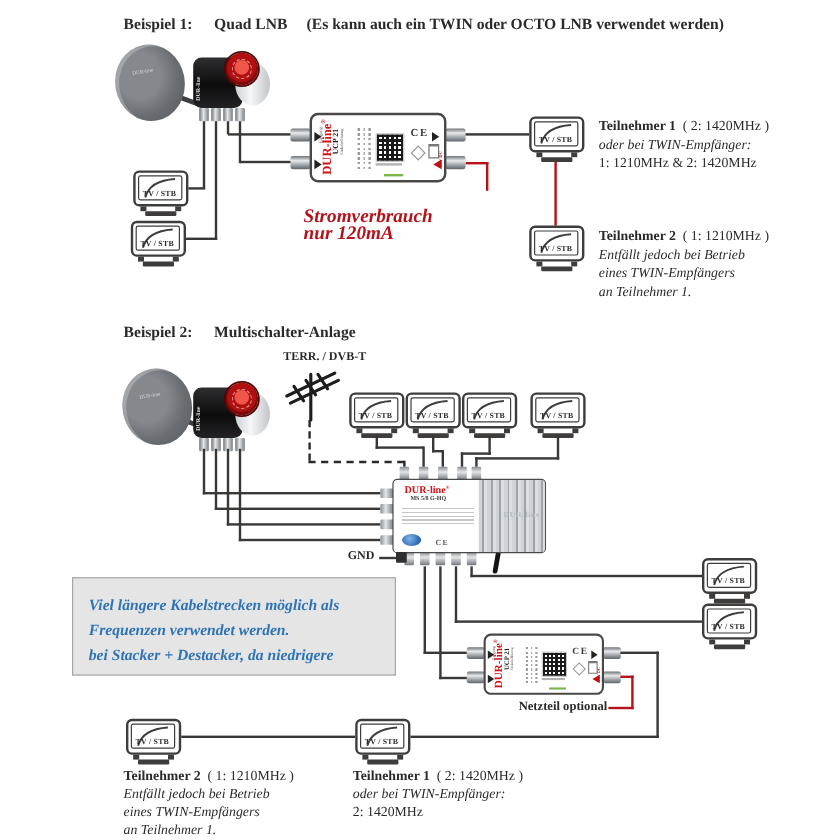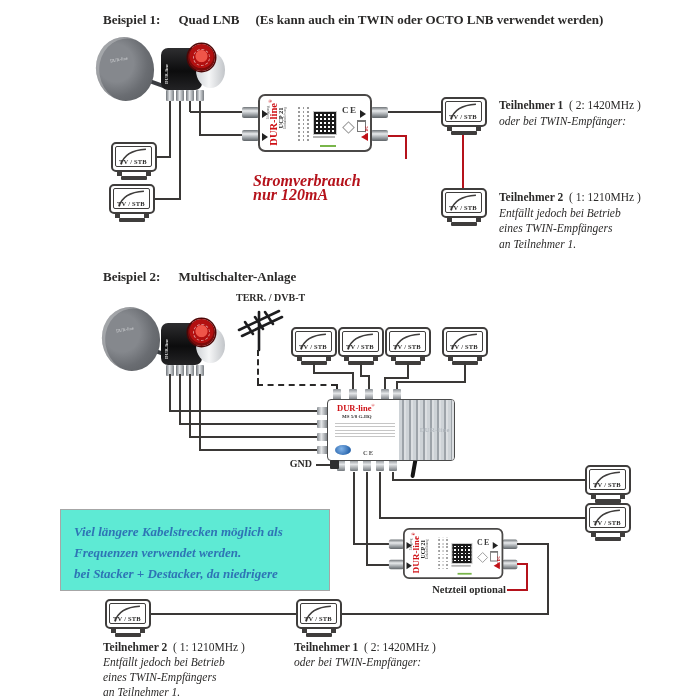--- a/index.html
+++ b/index.html
@@ -15,21 +15,21 @@
   
   .heading{position:absolute;font-size:13px;font-weight:700;white-space:nowrap}
   .heading .gap1{margin-left:18px}.heading .gap2{margin-left:16px}
   .tblock{position:absolute;font-size:11.5px;line-height:15.5px;white-space:nowrap}
   .tblock b{font-weight:700}
   .tblock .it{font-style:italic}
   .redtxt{position:absolute;color:#b5121b;font-weight:700;font-style:italic;font-size:16px;line-height:14px;white-space:nowrap}
   .netz{position:absolute;font-size:11px;line-height:13.5px;white-space:nowrap}
   .netz .tt{font-weight:700;color:#2b2a29}
   .netz .nn{color:#b5121b;font-style:italic;font-weight:700}
-  .infobox{position:absolute;left:60px;top:509px;width:268px;height:80px;border:1.3px solid #a6a6a6;background:#5eead4}
+  .infobox{position:absolute;left:60px;top:481px;width:268px;height:80px;border:1.3px solid #a6a6a6;background:#e5e5e5}
   .infobox .il{position:absolute;left:13px;top:11px;font-size:13px;line-height:21px;font-weight:700;font-style:italic;color:#2e74b5;white-space:nowrap}
   
   .tv{position:absolute;width:46px;height:38px}
   .tv-body{position:absolute;left:0;top:0;width:42px;height:26px;border:2px solid #3f3d3c;border-radius:5px;background:#fff}
   .tv-screen{position:absolute;left:2px;top:2px;width:35px;height:19px;border:1.5px solid #3f3d3c;border-radius:2px;overflow:hidden;background:#fff}
   .tv-swoosh{position:absolute;left:0;top:0;width:100%;height:100%}
   .tv-label{position:absolute;left:3px;bottom:1px;font-size:6.5px;font-weight:700;color:#2b2a29;letter-spacing:.2px}
   .tv-foot{position:absolute;top:30px;width:5px;height:4px;background:#3f3d3c}
   .tv-foot.l{left:6px}.tv-foot.r{right:6px}
   .tv-base{position:absolute;top:34px;left:50%;transform:translateX(-50%);width:26px;height:3.5px;background:#3f3d3c;border-radius:1px}
@@ -225,20 +225,21 @@
       <i class="tv-base"></i>
   </div>
 
   <div class="redtxt" style="left:253px;top:174px">
     <div>Stromverbrauch</div>
       <div>nur 120mA</div>
   </div>
   <div class="tblock" style="left:499px;top:98px">
     <div><b>Teilnehmer 1</b>&nbsp;&nbsp;<span>( 2: 1420MHz )</span></div>
     <div class="it">oder bei TWIN-Empfänger:</div>
+    <div>1: 1210MHz &amp; 2: 1420MHz</div>
   </div>
   <div class="tblock" style="left:499px;top:190px">
     <div><b>Teilnehmer 2</b>&nbsp;&nbsp;<span>( 1: 1210MHz )</span></div>
     <div class="it">Entfällt jedoch bei Betrieb</div>
     <div class="it">eines TWIN-Empfängers</div>
     <div class="it">an Teilnehmer 1.</div>
   </div>
 
   <div class="heading" style="left:103px;top:269px">
     <span>Beispiel 2:</span><span class="gap1">Multischalter-Anlage</span>
@@ -495,15 +496,16 @@
 
   <div class="tblock" style="left:103px;top:640px;line-height:15px">
     <div><b>Teilnehmer 2</b>&nbsp;&nbsp;<span>( 1: 1210MHz )</span></div>
     <div class="it">Entfällt jedoch bei Betrieb</div>
     <div class="it">eines TWIN-Empfängers</div>
     <div class="it">an Teilnehmer 1.</div>
   </div>
   <div class="tblock" style="left:294px;top:640px;line-height:15px">
     <div><b>Teilnehmer 1</b>&nbsp;&nbsp;<span>( 2: 1420MHz )</span></div>
     <div class="it">oder bei TWIN-Empfänger:</div>
+    <div>2: 1420MHz</div>
   </div>
 
 </div>
 
 </body></html>

